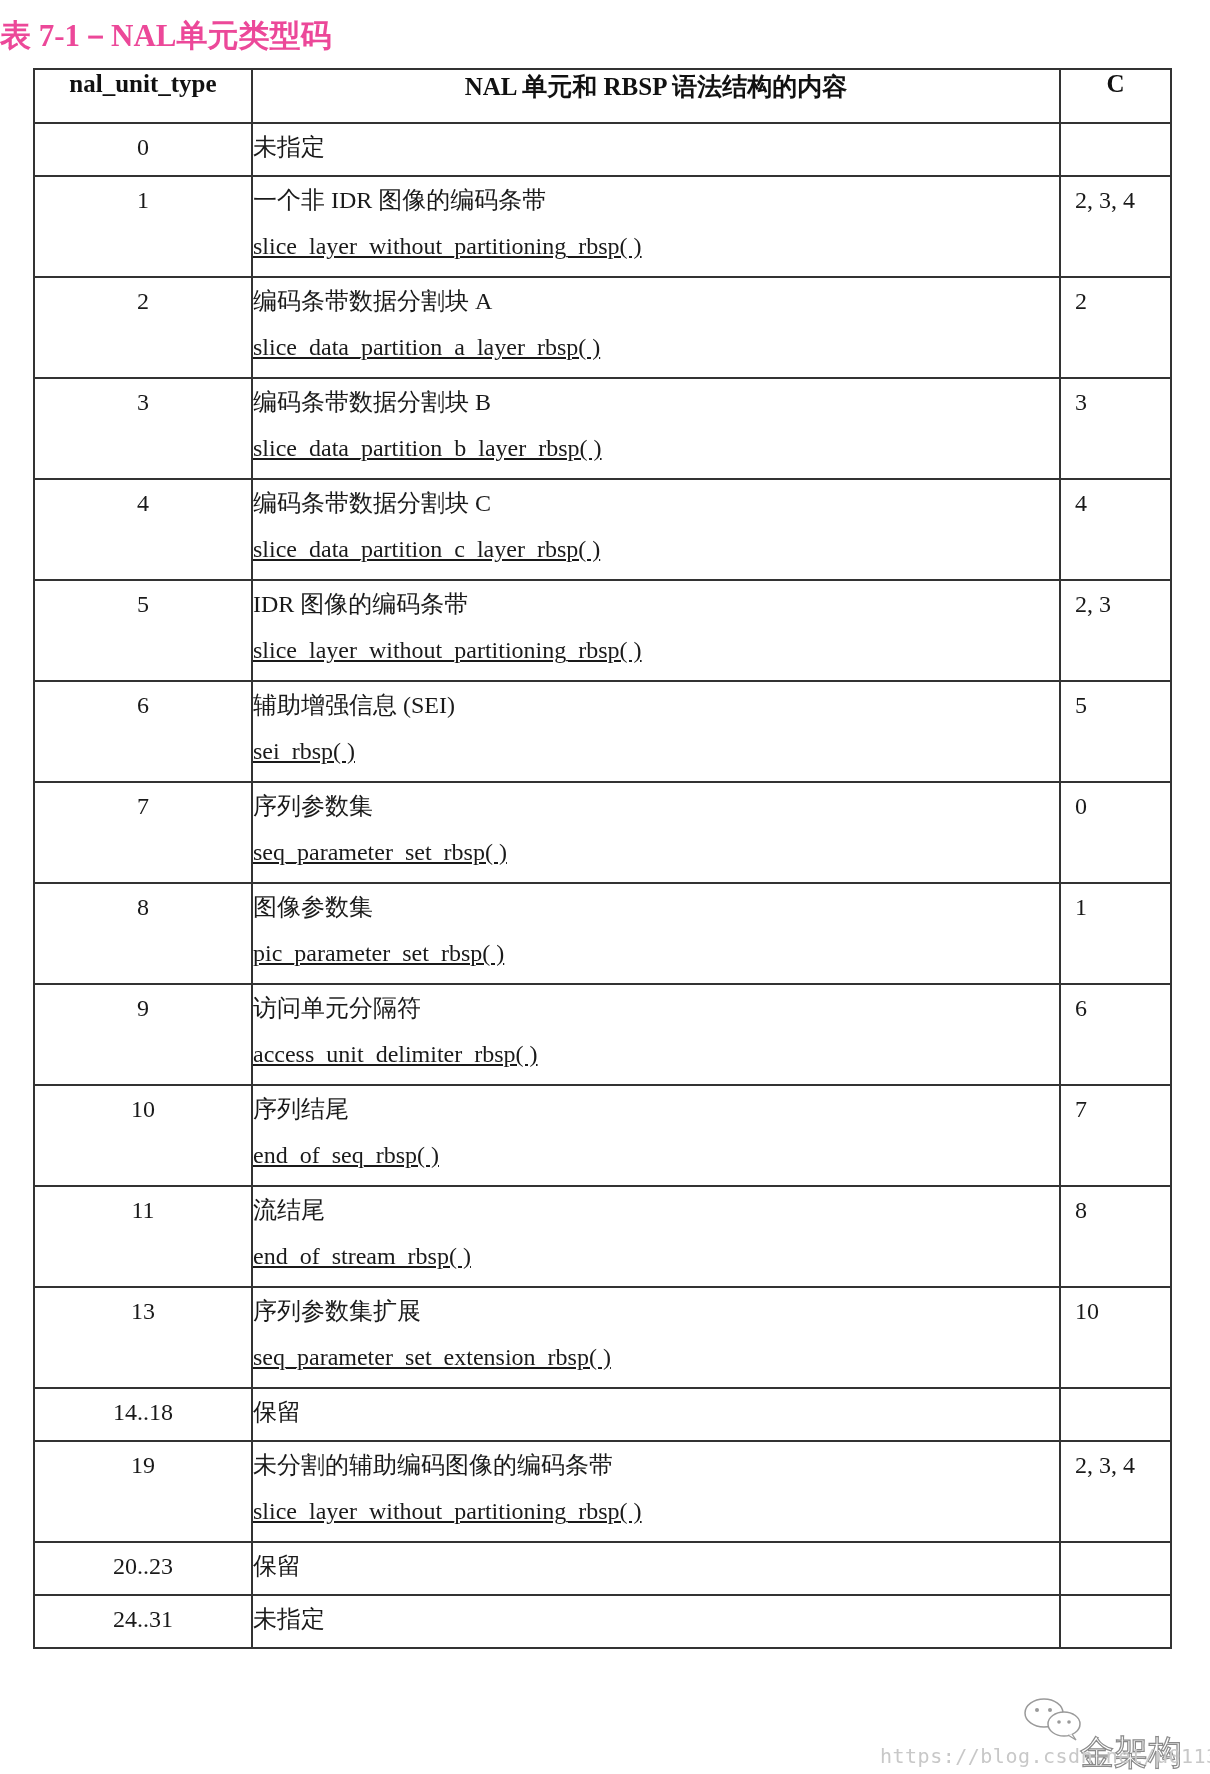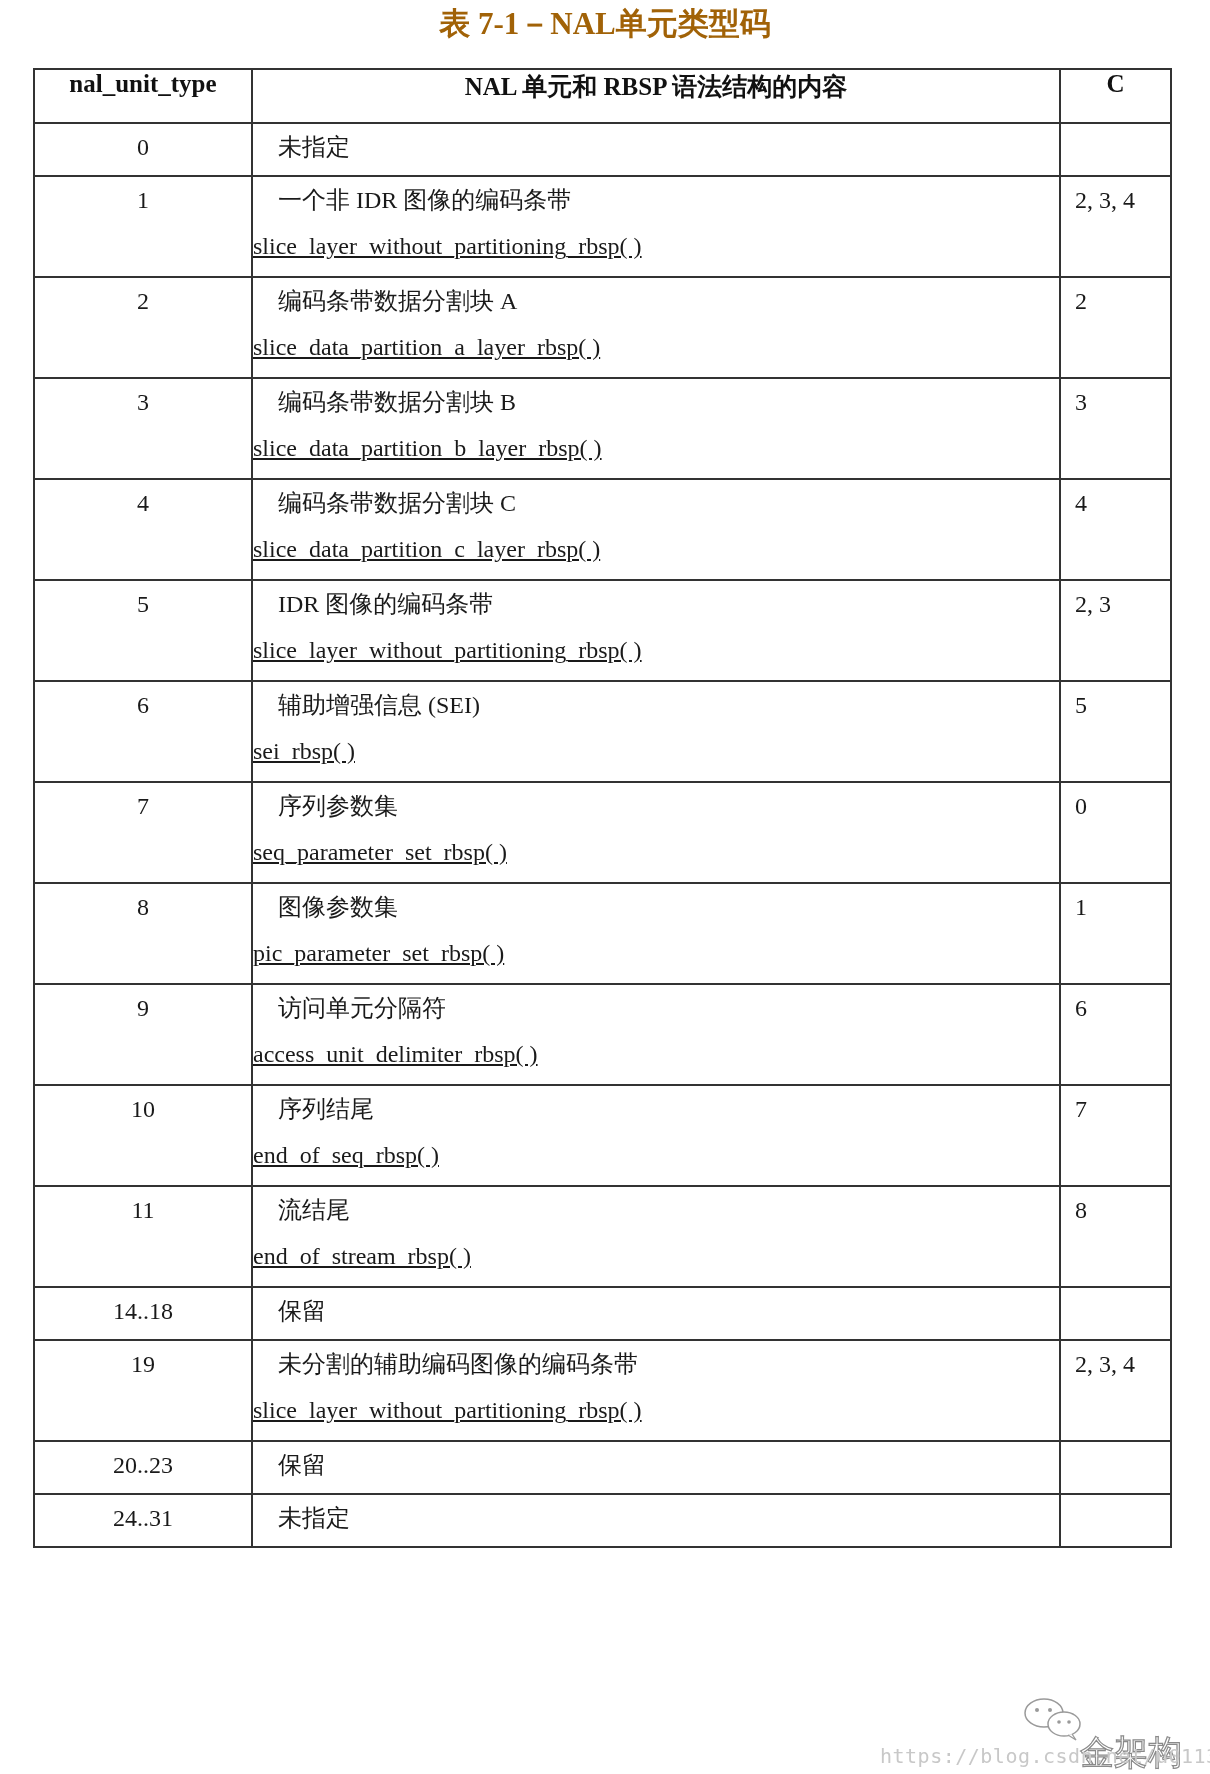--- a/index.html
+++ b/index.html
@@ -2,23 +2,23 @@
 <html><head>
 <meta charset="utf-8">
 <style>
   html, body { margin: 0; padding: 0; background: #ffffff; }
   body {
     width: 1210px; height: 1774px; position: relative; overflow: hidden;
     font-family: "Liberation Serif", "DejaVu Serif", serif;
     color: #1a1a1a;
   }
   .title {
-    position: absolute; left: 0; top: 4px; width: 1210px;
-    text-align: center; font-weight: bold; font-size: 31px; line-height: 40px;
-    color: #a16207;
+    position: absolute; left: 0; top: 16px; width: 1210px;
+    text-align: left; font-weight: bold; font-size: 31px; line-height: 40px;
+    color: #ec4899;
   }
   table.nal {
     position: absolute; left: 33px; top: 68px;
     border-collapse: collapse; table-layout: fixed;
     width: 1137px;
   }
   table.nal th, table.nal td {
     border: 2.5px solid #333;
     padding: 0; vertical-align: top;
   }
@@ -27,21 +27,21 @@
   col.c3 { width: 111px; }
   thead th {
     height: 52px; font-weight: bold; font-size: 25px; text-align: center;
     vertical-align: middle; color: #111;
   }
   td { font-size: 24px; }
   tr.single td { height: 51px; }
   tr.double td { height: 99px; }
   .num { text-align: center; padding-top: 10px; display: block; }
   .desc { padding-left: 16px; }
-  .desc .zh { display: block; line-height: 26px; padding-top: 10px; margin-left: 25px; }
+  .desc .zh { display: block; line-height: 26px; padding-top: 10px; }
   .desc .fn { display: block; line-height: 26px; padding-top: 20px; text-decoration: underline; }
   .cval { display: block; padding-left: 14px; padding-top: 10px; }
   .wm {
     position: absolute; color: #bdbdbd; pointer-events: none;
   }
   .wm-logo {
     left: 1022px; top: 1697px; width: 64px; height: 44px;
   }
   .wm-name {
     left: 1080px; top: 1700px; font-size: 34px; line-height: 40px;
@@ -209,20 +209,32 @@
           <span class="num">11</span>
         </td>
         <td class="desc">
           <span class="zh">流结尾</span>
           <span class="fn">end_of_stream_rbsp( )</span>
         </td>
         <td>
           <span class="cval">8</span>
         </td>
       </tr>
+      <tr class="double">
+        <td>
+          <span class="num">13</span>
+        </td>
+        <td class="desc">
+          <span class="zh">序列参数集扩展</span>
+          <span class="fn">seq_parameter_set_extension_rbsp( )</span>
+        </td>
+        <td>
+          <span class="cval">10</span>
+        </td>
+      </tr>
       <tr class="single">
         <td>
           <span class="num">14..18</span>
         </td>
         <td class="desc">
           <span class="zh">保留</span>
         </td>
         <td>
           <span class="cval"></span>
         </td>

